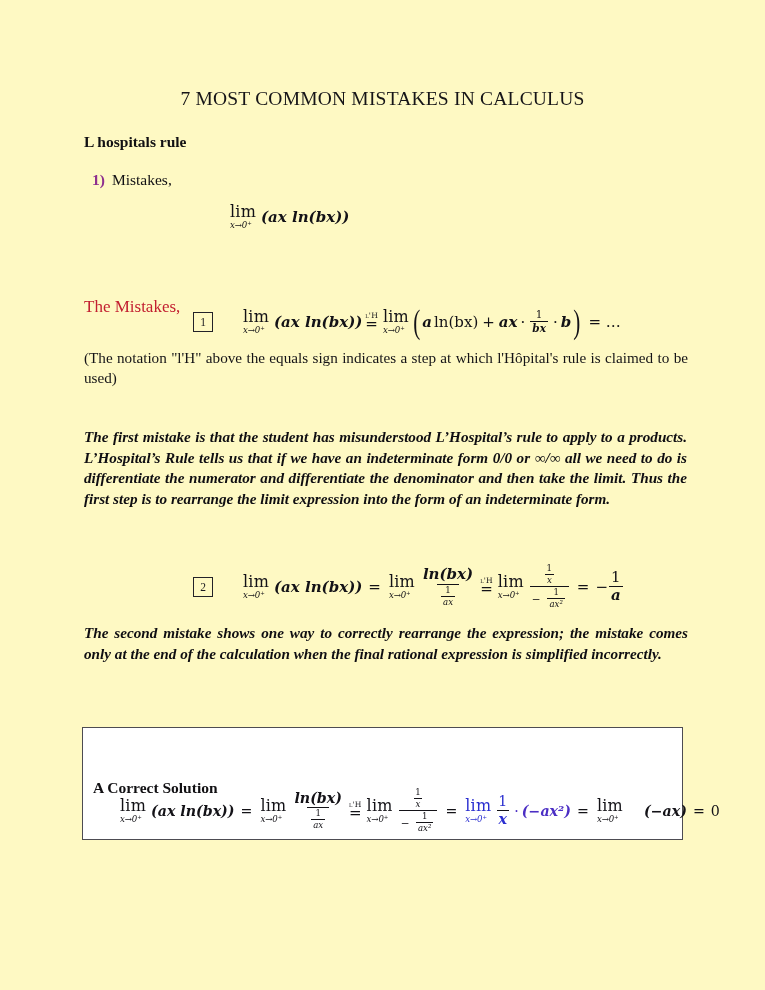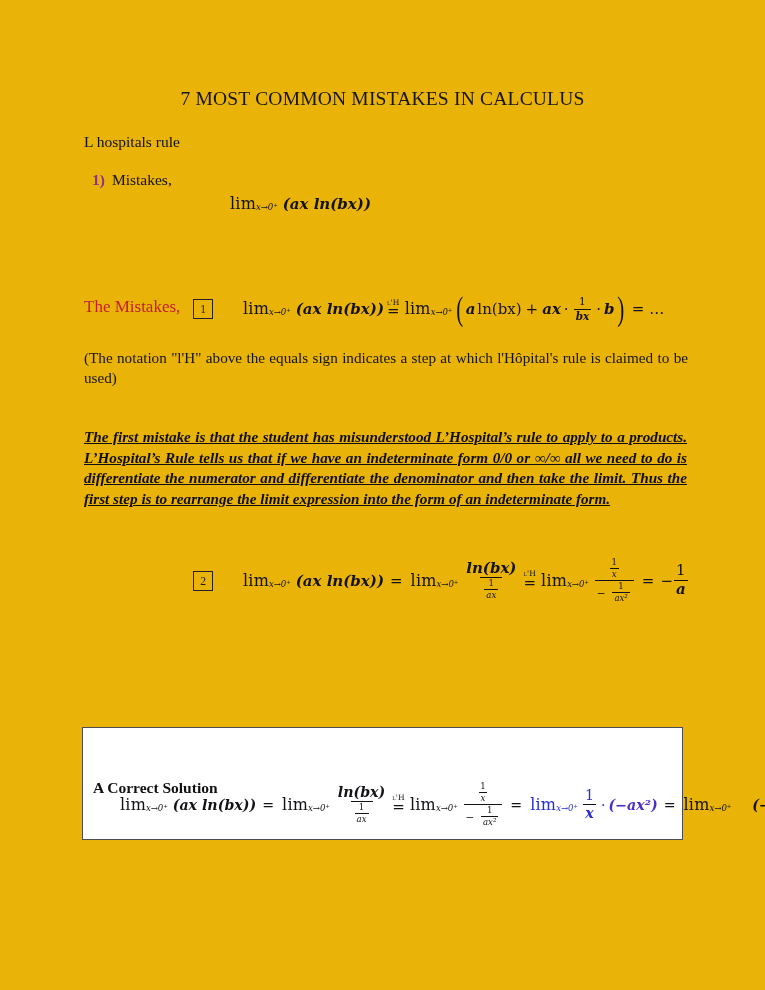--- a/index.html
+++ b/index.html
@@ -15,21 +15,21 @@
     font-family: "Liberation Serif", "DejaVu Serif", serif;
     color: #100f10;
     overflow: hidden;
   }
 
   .page {
     position: absolute;
     left: 0; top: 0;
     width: 765px;
     height: 990px;
-    background: #eab308;
+    background: #fef9c3;
   }
 
   
   .doc-title {
     position: absolute;
     left: 0;
     top: 88px;
     width: 765px;
     text-align: center;
     font-size: 19.5px;
@@ -37,21 +37,21 @@
     color: #161518;
     font-family: "Liberation Serif", "DejaVu Serif", serif;
   }
 
   
   .section-heading {
     position: absolute;
     left: 84px;
     top: 133px;
     font-size: 15.5px;
-    font-weight: normal;
+    font-weight: bold;
     color: #111013;
   }
 
   
   .problem-row {
     position: absolute;
     left: 92px;
     top: 171px;
     font-size: 15.5px;
     white-space: nowrap;
@@ -83,25 +83,25 @@
     display: inline-flex;
     align-items: center;
   }
   .mi { font-style: italic; font-weight: bold; }
   .mi-lite { font-style: italic; }
   .mop { font-style: normal; }
 
   
   .limop {
     display: inline-flex;
-    flex-direction: row;
-    align-items: flex-end;
+    flex-direction: column;
+    align-items: flex-start;
     justify-content: center;
     line-height: 1;
-    margin: 8px 2px;
+    margin: 16px 2px;
     vertical-align: middle;
   }
   .limop .lim-main {
     font-size: 16px;
     font-style: normal;
     letter-spacing: 0.2px;
   }
   .limop .lim-sub {
     font-size: 8.6px;
     margin-top: 1px;
@@ -192,21 +192,20 @@
   }
   .para.note {
     left: 84px;
     top: 348px;
     width: 604px;
   }
   .para.emph {
     font-weight: bold;
     font-style: italic;
     color: #0f0e12;
-    text-decoration: underline;
   }
   .para.emph-1 {
     left: 84px;
     top: 427px;
     width: 603px;
     line-height: 1.36;
   }
   .para.emph-2 {
     left: 84px;
     top: 623px;
@@ -354,20 +353,21 @@
     </span>
 
     <span class="mop" style="margin:0 6px">=</span>
     <span class="mop">−</span>
     <span class="frac" style="margin-left:1px">
       <span class="num mop">1</span>
       <span class="den mi">a</span>
     </span>
   </div>
 
+  <div class="para emph emph-2">The second mistake shows one way to correctly rearrange the expression; the mistake comes only at the end of the calculation when the final rational expression is simplified incorrectly.</div>
 
   <div class="solution-box"></div>
   <div class="solution-title">A Correct Solution</div>
 
   <div class="eq-row math" id="eq-row-solution">
     <span class="limop">
       <span class="lim-main mop">lim</span>
       <span class="lim-sub">x→0⁺</span>
     </span>
     <span class="mi" style="margin-left:3px">(ax ln(bx))</span>

